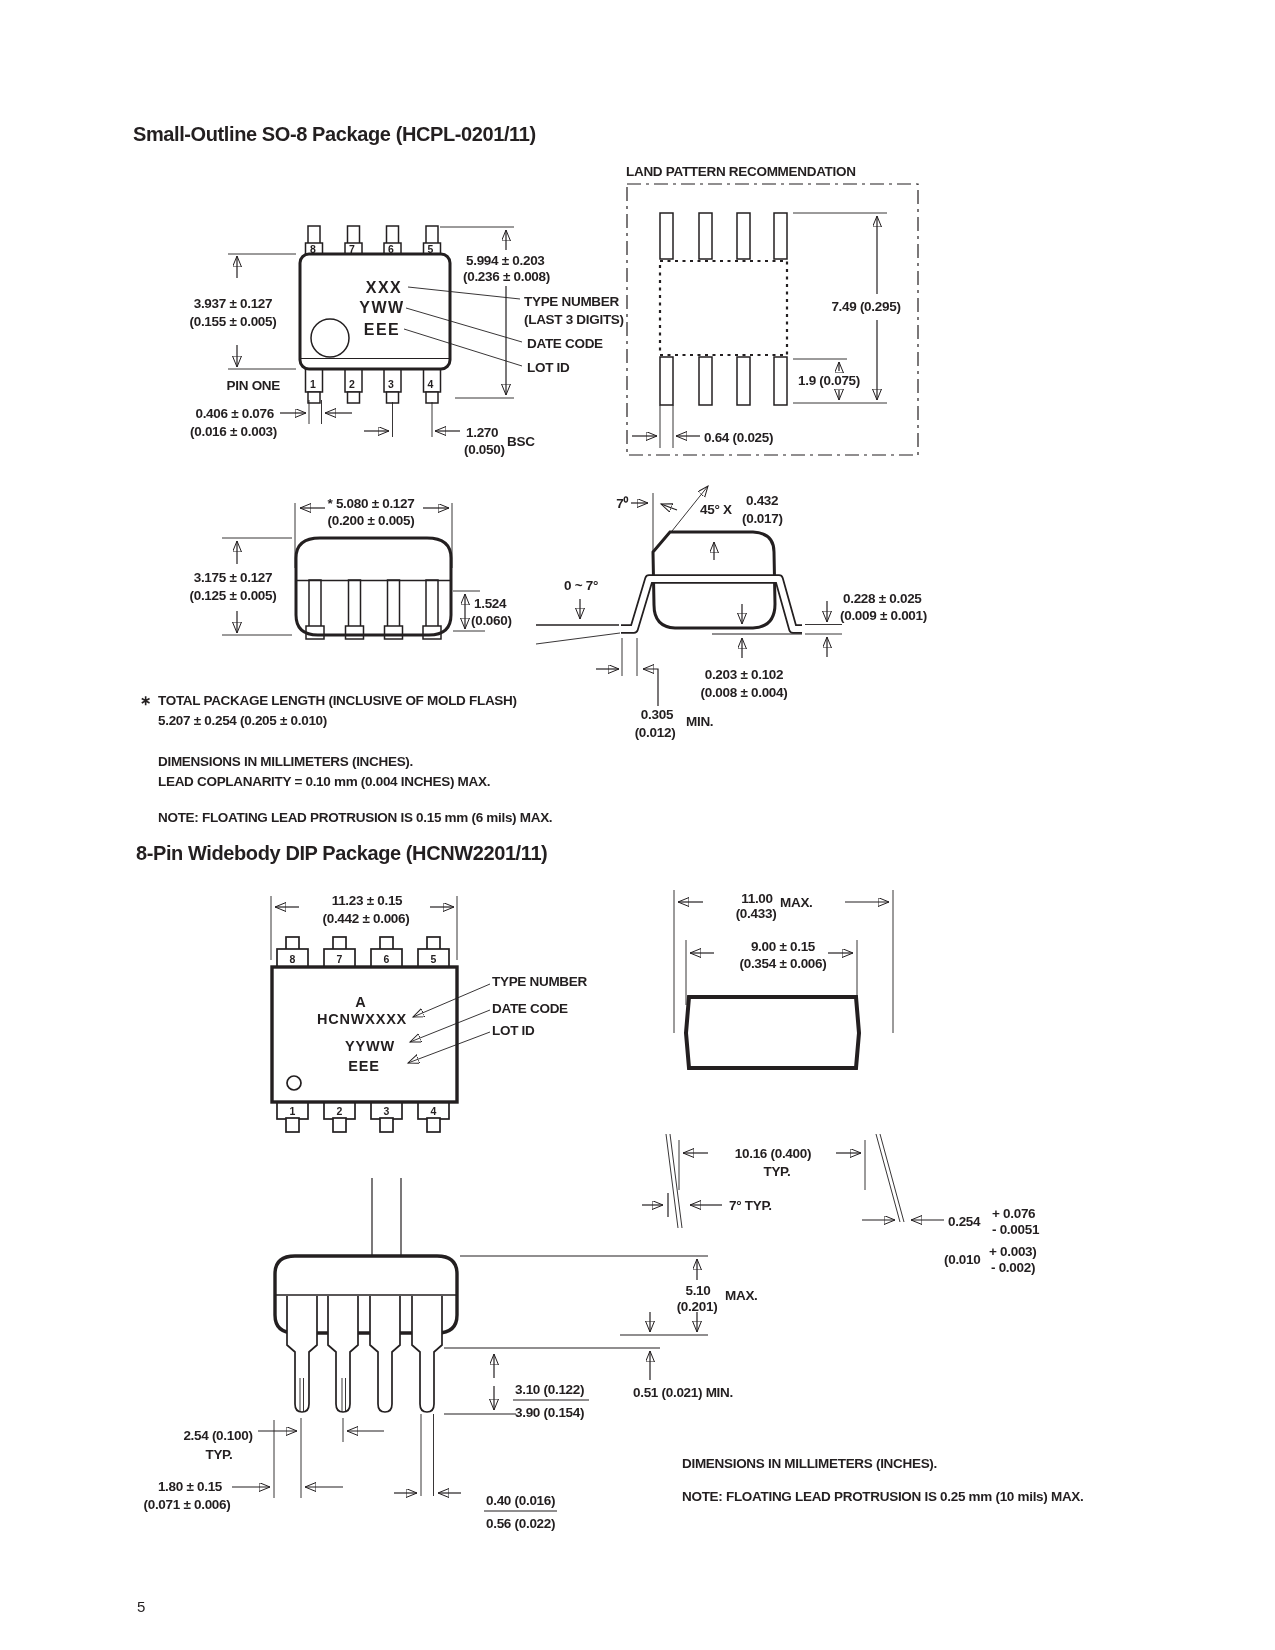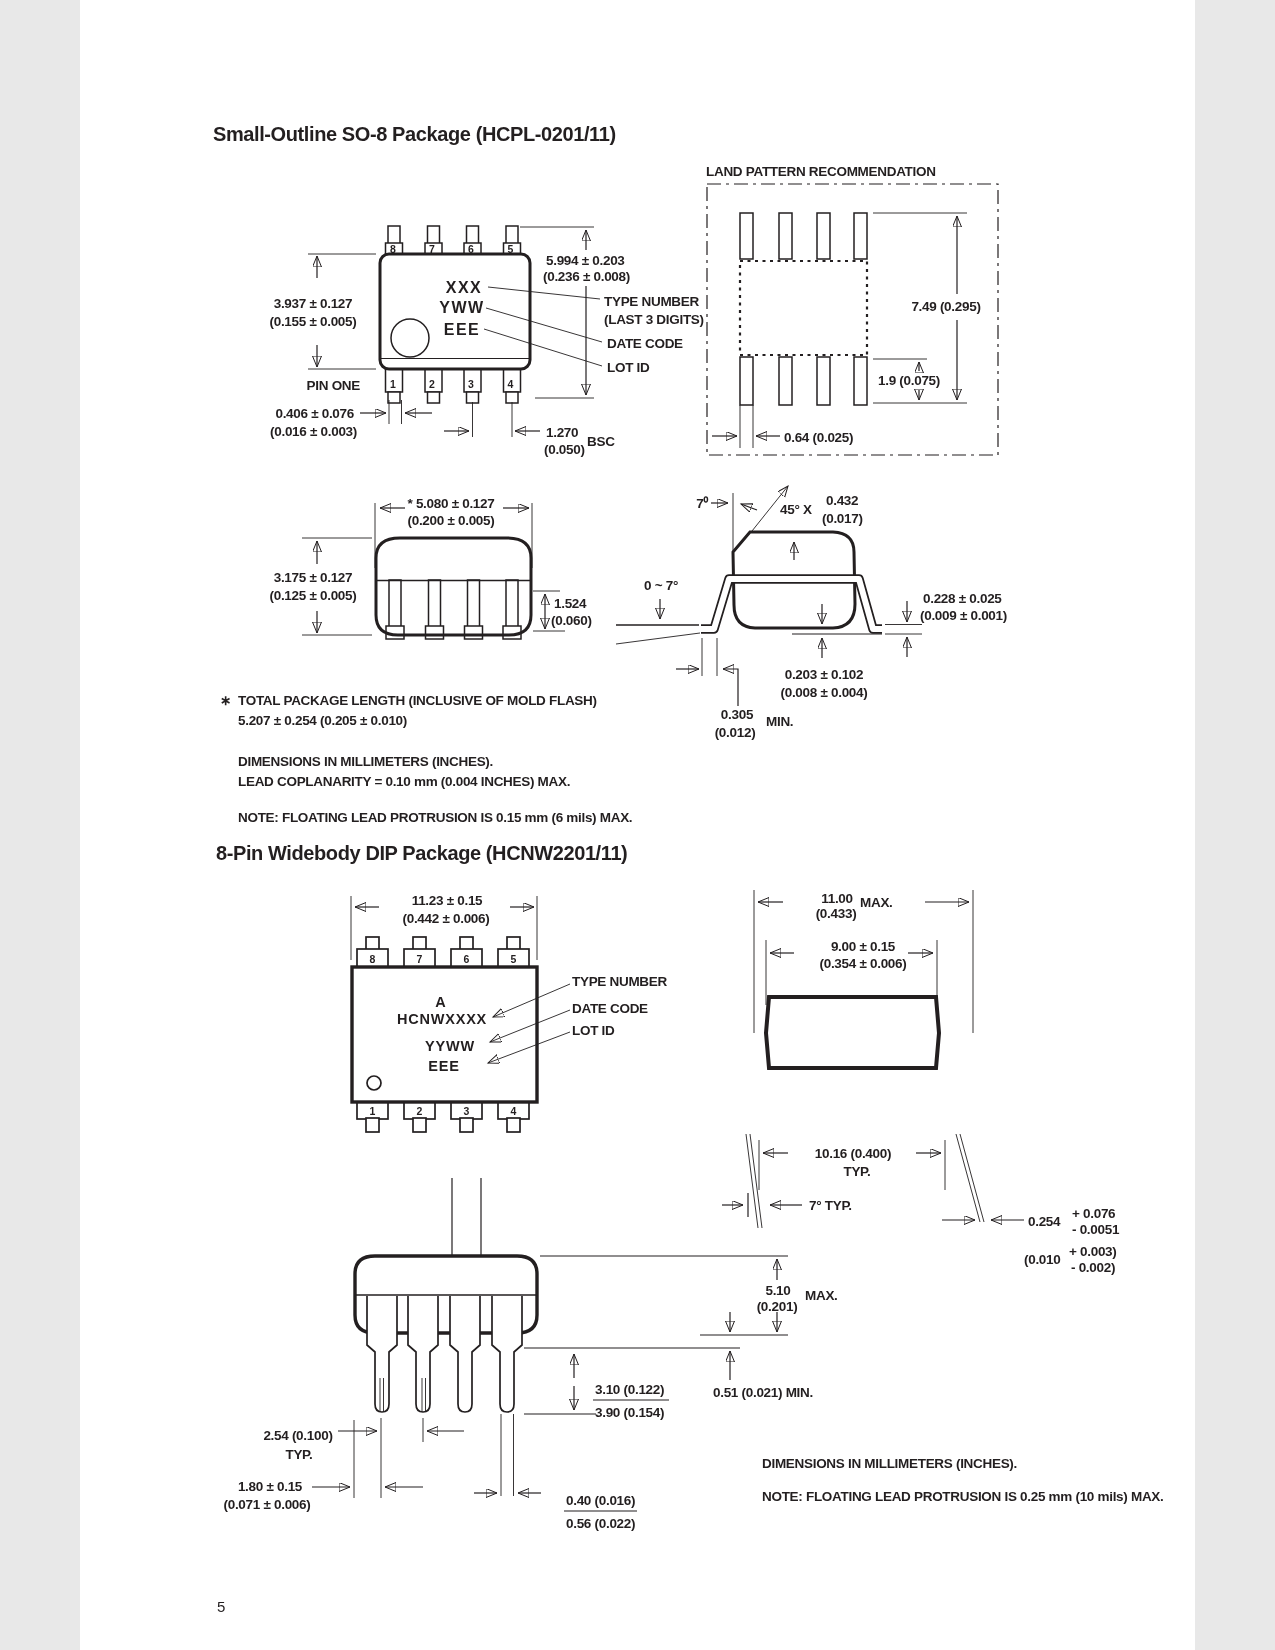--- a/index.html
+++ b/index.html
@@ -1,16 +1,16 @@
 <!DOCTYPE html>
 <html><head>
 <meta charset="utf-8">
 <style>
   html,body{margin:0;padding:0;background:#e8e8e8;}
-  #page{position:relative;width:1115px;height:1650px;background:#ffffff;margin:0 auto;
+  #page{position:relative;width:1275px;height:1650px;background:#ffffff;margin:0 auto;
         font-family:"Liberation Sans",sans-serif;}
   svg{position:absolute;left:0;top:0;}
   svg text{fill:#231f20;font-family:"Liberation Sans",sans-serif;font-weight:bold;}
   .t19{font-size:20px;letter-spacing:-0.4px;}
   .t13{font-size:13.5px;letter-spacing:-0.3px;}
   .t10{font-size:10.5px;}
   .t16{font-size:16px;letter-spacing:1.5px;}
   .t15{font-size:14.5px;letter-spacing:0.8px;}
   .pg{font-size:15px;font-weight:normal;}
   .mid{text-anchor:middle;} .end{text-anchor:end;}

